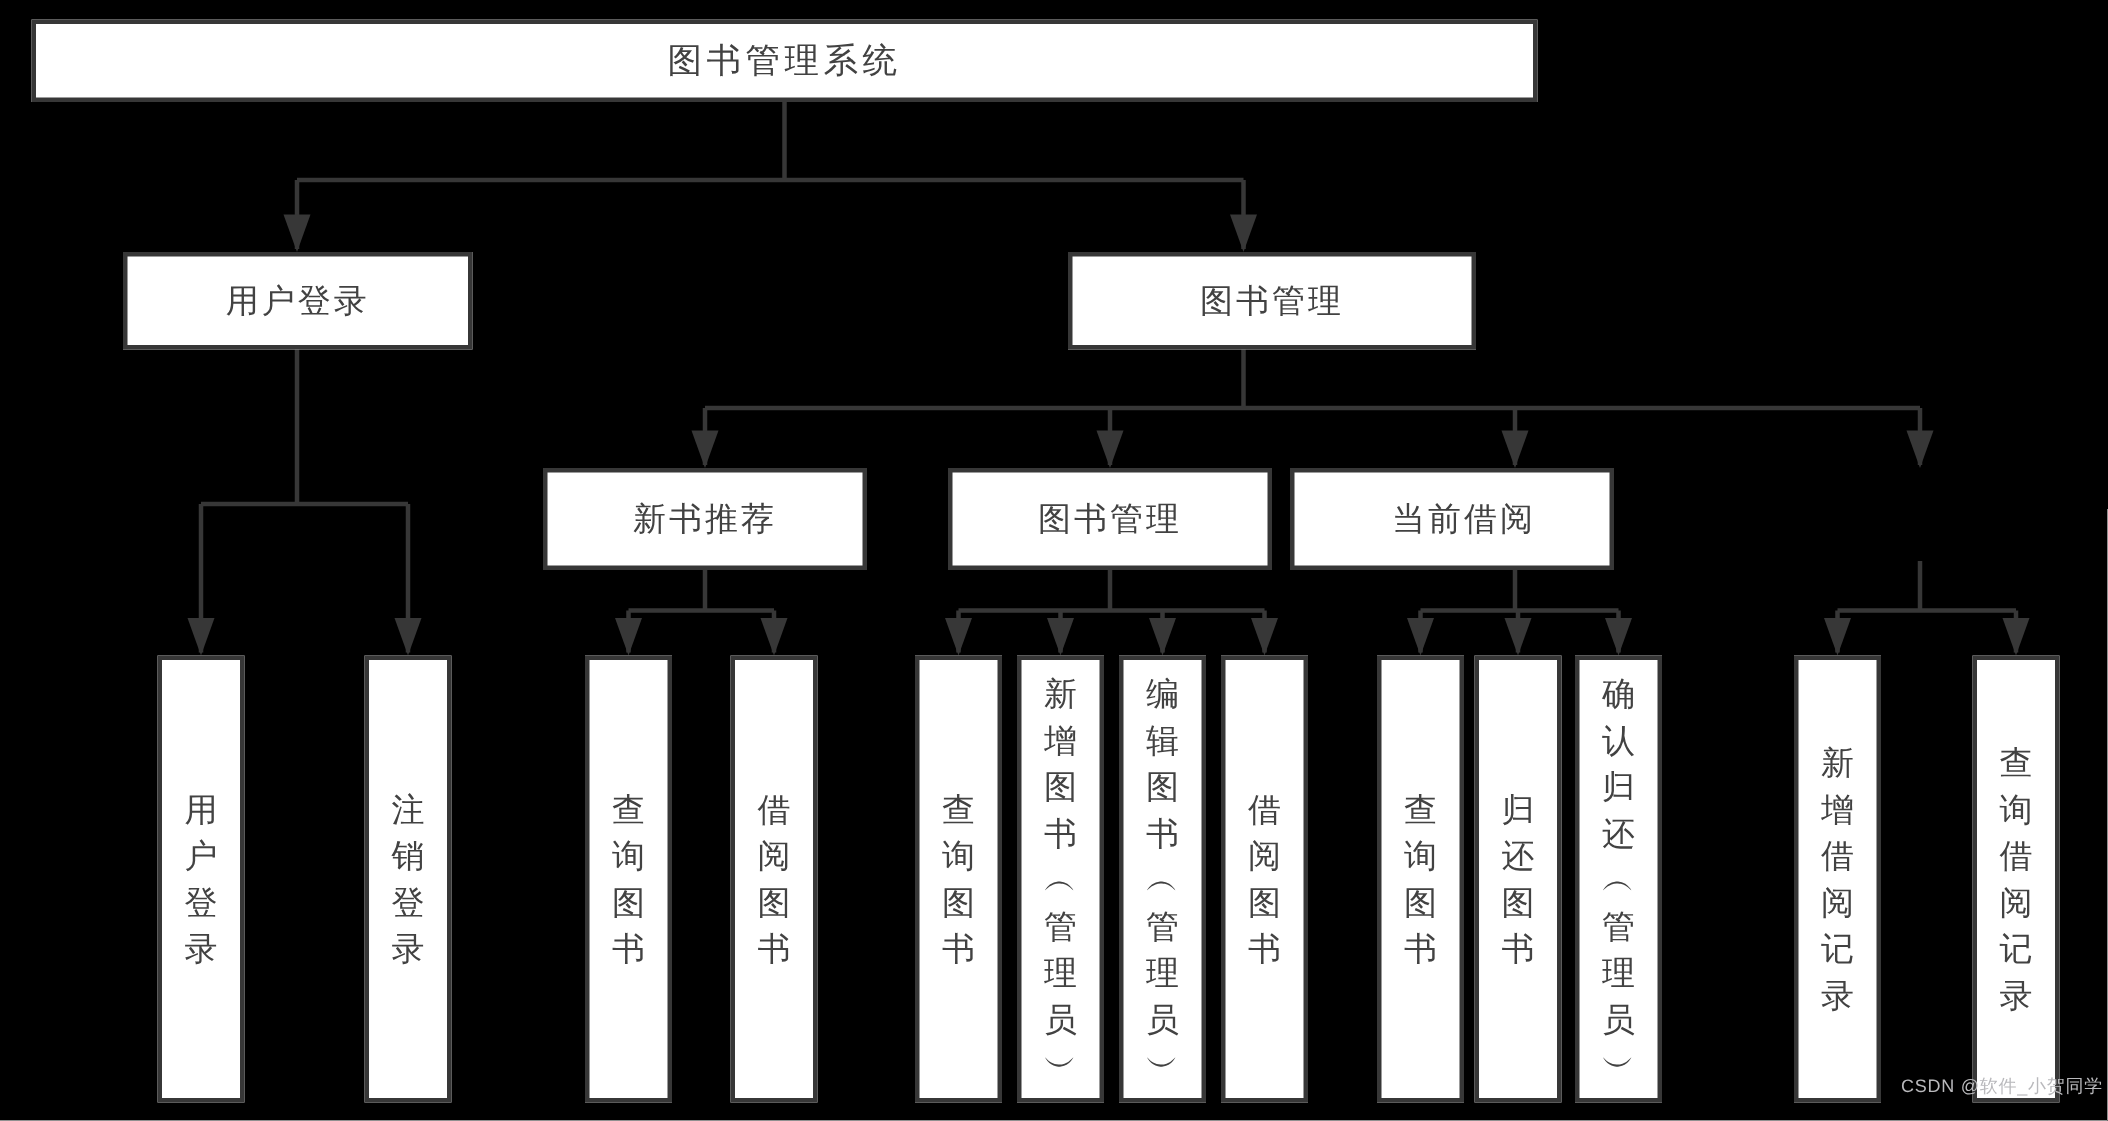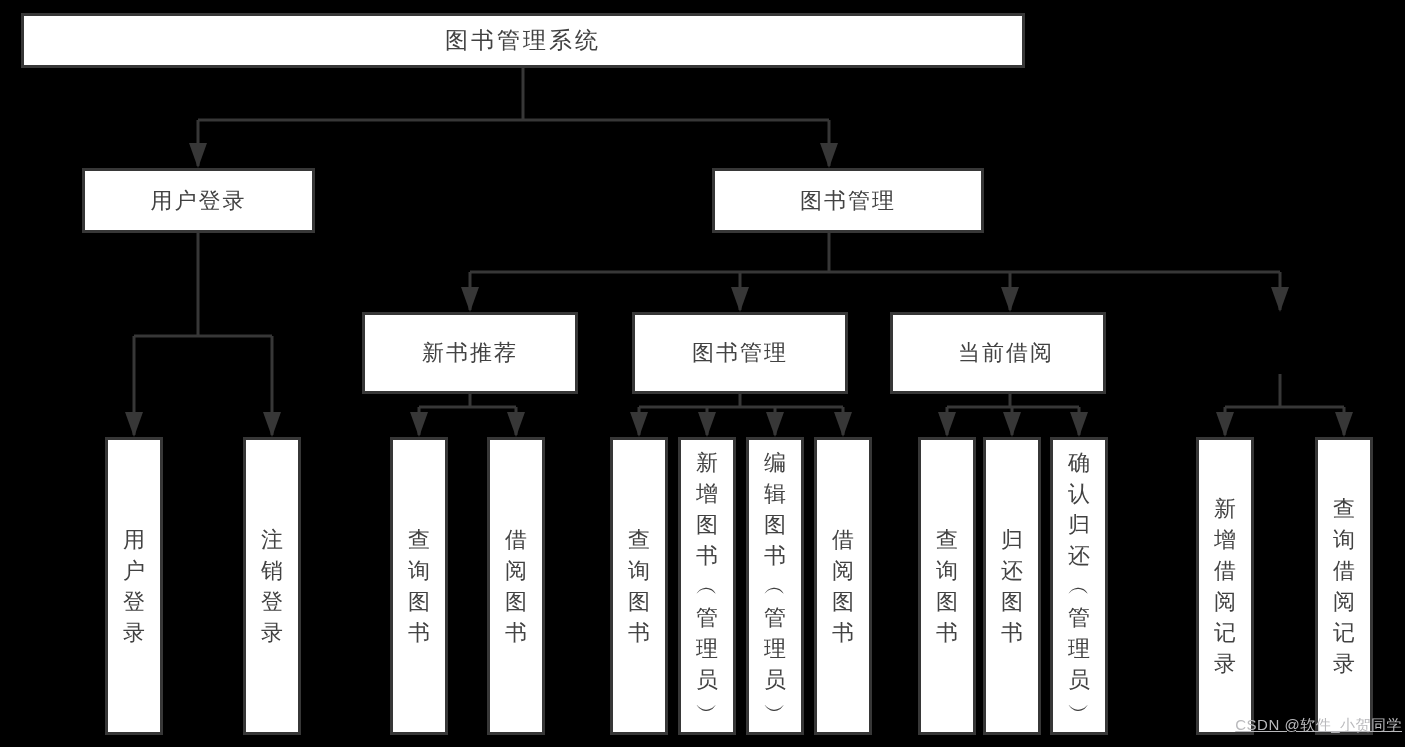--- a/index.html
+++ b/index.html
@@ -24,43 +24,42 @@
     background: #ffffff;
     color: #424242;
     display: flex;
     align-items: center;
     justify-content: center;
     text-align: center;
   }
   .node.h { font-size: 22px; letter-spacing: 2px; }
   .node.root { left: 21px; top: 13px; width: 1004px; height: 55px; font-size: 23px; letter-spacing: 3px; }
   .node.l2 { top: 168px; height: 65px; }
-  .node.l3 { top: 312px; height: 82px; width: 216px; }
+  .node.l3 { top: 312px; height: 68px; width: 216px; }
   .node.leaf {
     top: 437px; height: 298px; width: 58px;
     flex-direction: column;
     font-size: 22px;
   }
   .vchar {
     display: block;
     width: 100%;
     height: 31px;
     line-height: 31px;
     text-align: center;
   }
   #watermark {
     position: absolute;
     right: 3px;
     top: 716px;
-    font-size: 15px;
+    font-size: 12px;
     letter-spacing: 0.5px;
     color: #b9b9bc;
     z-index: 10;
     white-space: nowrap;
-    text-decoration: underline;
   }
 </style>
 </head>
 <body>
 
 <div id="canvas">
 
   <svg id="connectors" viewBox="0 0 1405 747" xmlns="http://www.w3.org/2000/svg">
     <path fill="none" stroke="#373737" stroke-width="3" d="M523 66 V120 M198 120 H829 M198 120 V166 M829 120 V166
              M198 231 V336 M134 336 H272 M134 336 V435 M272 336 V435
@@ -90,21 +89,21 @@
     <polygon fill="#373737" points="1335,412 1353,412 1344,437"></polygon>
   </svg>
 
   <div class="node root h">图书管理系统</div>
 
   <div class="node l2 h" style="left:82px;width:233px;">用户登录</div>
   <div class="node l2 h" style="left:712px;width:272px;">图书管理</div>
 
   <div class="node l3 h" style="left:362px;">新书推荐</div>
   <div class="node l3 h" style="left:632px;">图书管理</div>
-  <div class="node l3 h" style="left:890px;padding-left:16px;">当前借阅</div>
+  <div class="node l3 h" style="left:860px;padding-left:16px;">当前借阅</div>
 
   <div class="node leaf" style="left:105px;">
       <span class="vchar">用</span>
       <span class="vchar">户</span>
       <span class="vchar">登</span>
       <span class="vchar">录</span>
     </div>
   <div class="node leaf" style="left:243px;">
       <span class="vchar">注</span>
       <span class="vchar">销</span>

